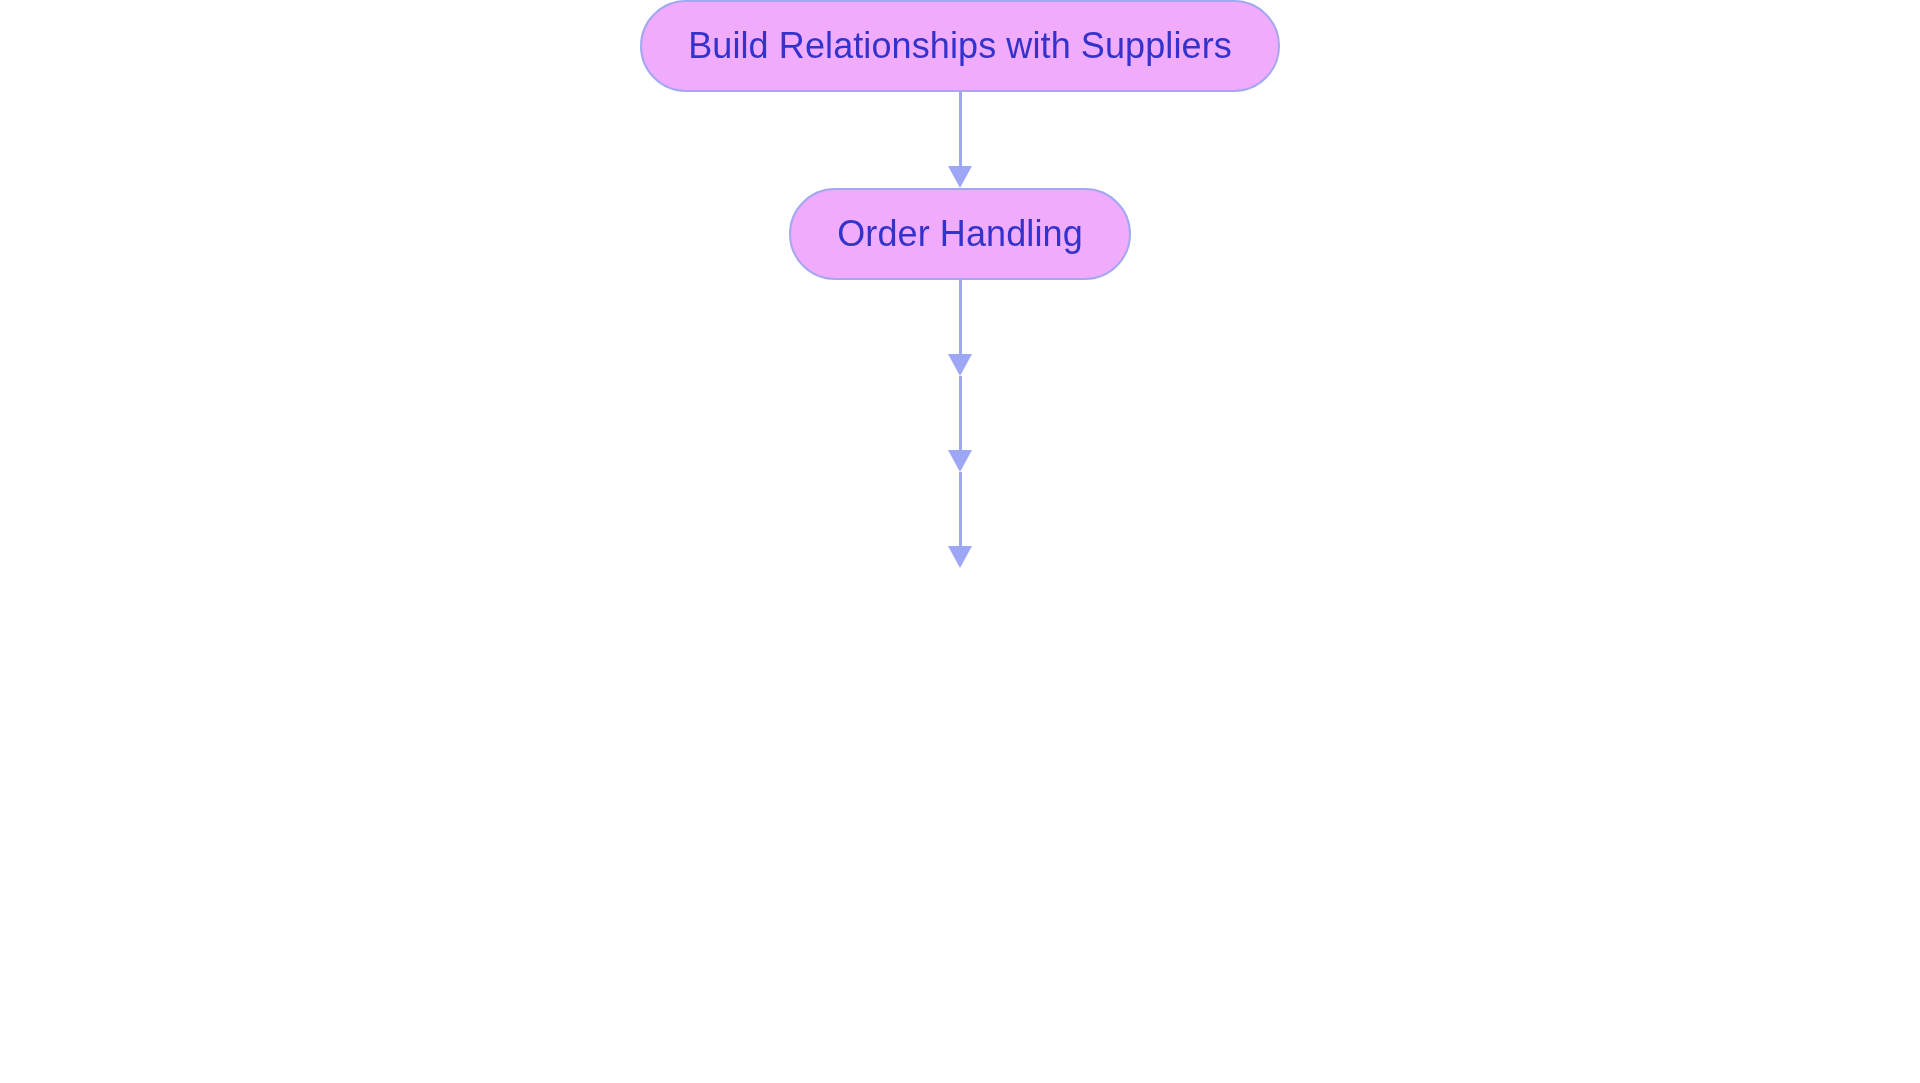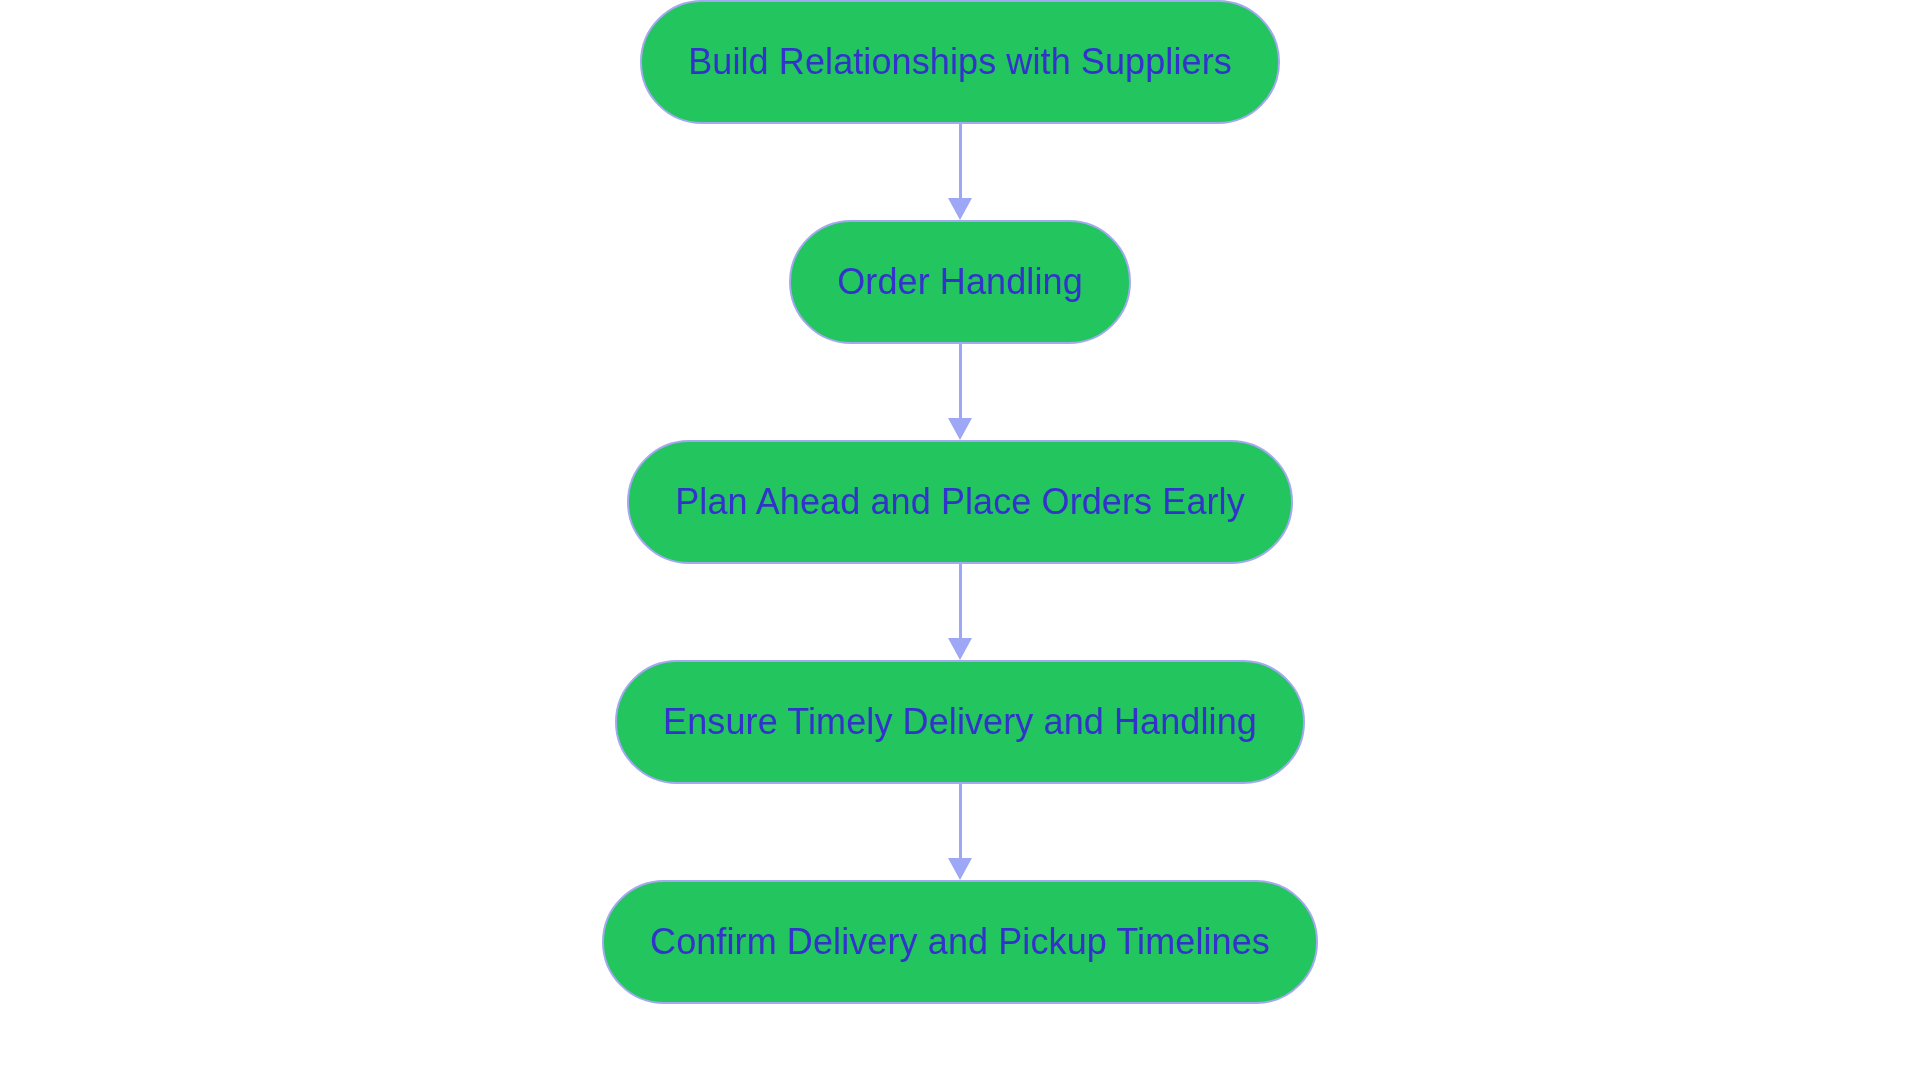--- a/index.html
+++ b/index.html
@@ -31,30 +31,30 @@
     flex-direction: column;
     align-items: center;
     justify-content: flex-start;
   }
 
   .node {
     box-sizing: border-box;
     display: flex;
     align-items: center;
     justify-content: center;
-    background: #22c55e;
+    background: #f0abfc;
     border: 2px solid #a3a8f0;
     border-radius: 9999px;
     color: #3333cc;
     font-size: 36px;
     font-weight: 400;
     letter-spacing: 0.1px;
     white-space: nowrap;
     padding: 0 46px;
-    height: 124px;
+    height: 92px;
     line-height: 1;
   }
 
   .node-label {
     display: block;
     color: #3333cc;
   }
 
   .connector {
     position: relative;
@@ -98,36 +98,27 @@
 
     <div class="node">
       <span class="node-label">Order Handling</span>
     </div>
 
     <div class="connector">
       <div class="connector-line"></div>
       <div class="connector-head"></div>
     </div>
 
-    <div class="node">
-      <span class="node-label">Plan Ahead and Place Orders Early</span>
-    </div>
 
     <div class="connector">
       <div class="connector-line"></div>
       <div class="connector-head"></div>
     </div>
 
-    <div class="node">
-      <span class="node-label">Ensure Timely Delivery and Handling</span>
-    </div>
 
     <div class="connector">
       <div class="connector-line"></div>
       <div class="connector-head"></div>
     </div>
 
-    <div class="node">
-      <span class="node-label">Confirm Delivery and Pickup Timelines</span>
-    </div>
 
   </div>
 </div>
 
 </body></html>

